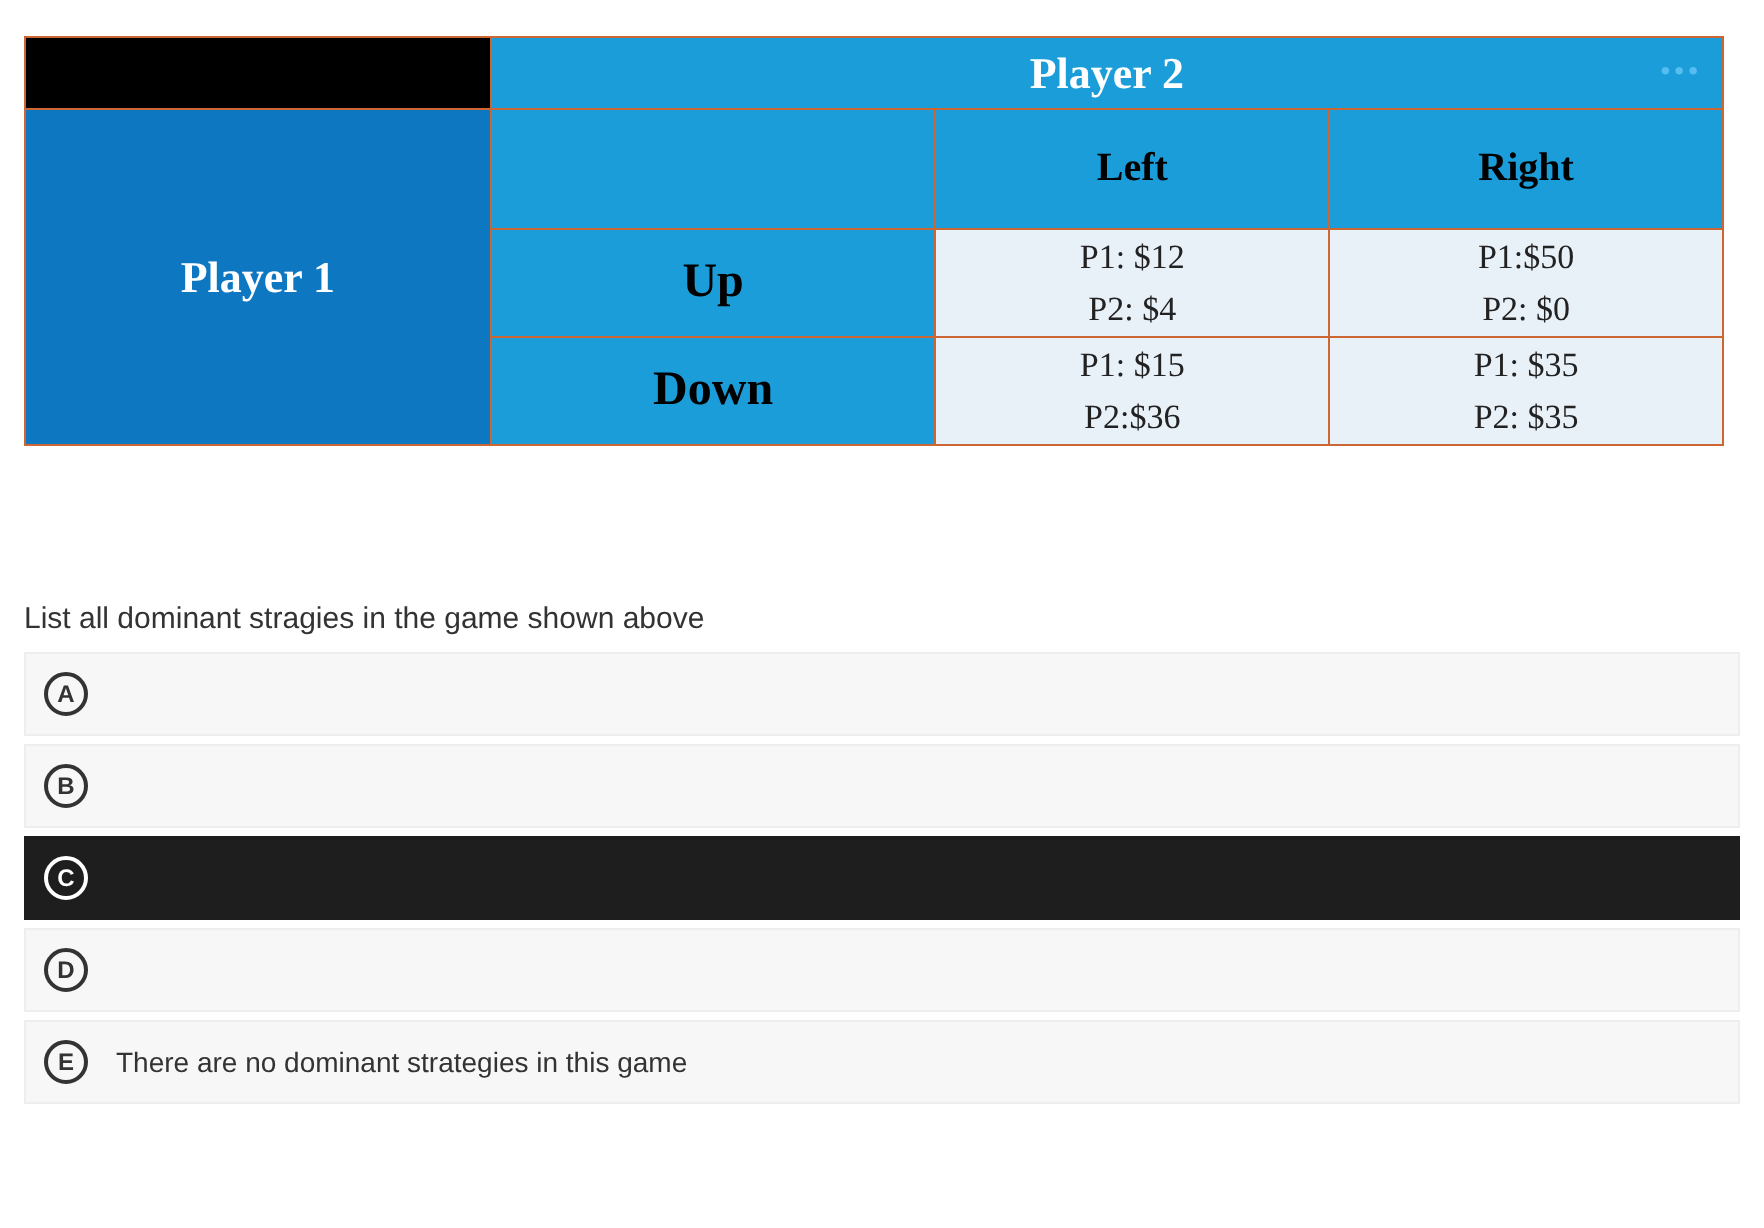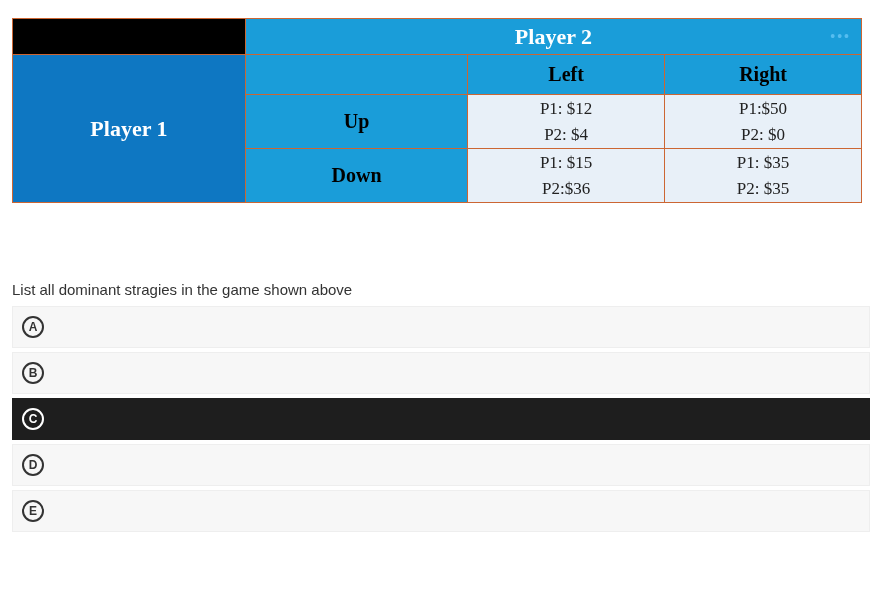--- a/index.html
+++ b/index.html
@@ -48,27 +48,27 @@
       color: #ffffff;
       font-weight: bold;
       font-size: 22px;
       width: 220px;
     }
     .cell-sub-header {
       background: #1a9dd9;
       color: #000000;
       font-weight: bold;
       font-size: 20px;
-      height: 40px;
+      height: 60px;
     }
     .cell-strategy {
       background: #1a9dd9;
       color: #000000;
       font-weight: bold;
-      font-size: 20px;
+      font-size: 24px;
       height: 54px;
       width: 210px;
     }
     .cell-payoff {
       background: #e8f0f8;
       color: #222222;
       font-size: 17px;
       line-height: 1.4;
       height: 54px;
       width: 186px;
@@ -176,14 +176,15 @@
     <span class="option-letter">B</span>
   </div>
   <div class="option selected">
     <span class="option-letter">C</span>
   </div>
   <div class="option">
     <span class="option-letter">D</span>
   </div>
   <div class="option">
     <span class="option-letter">E</span>
+    <span>There are no dominant strategies in this game</span>
   </div>
 </div>
 
 </body></html>

